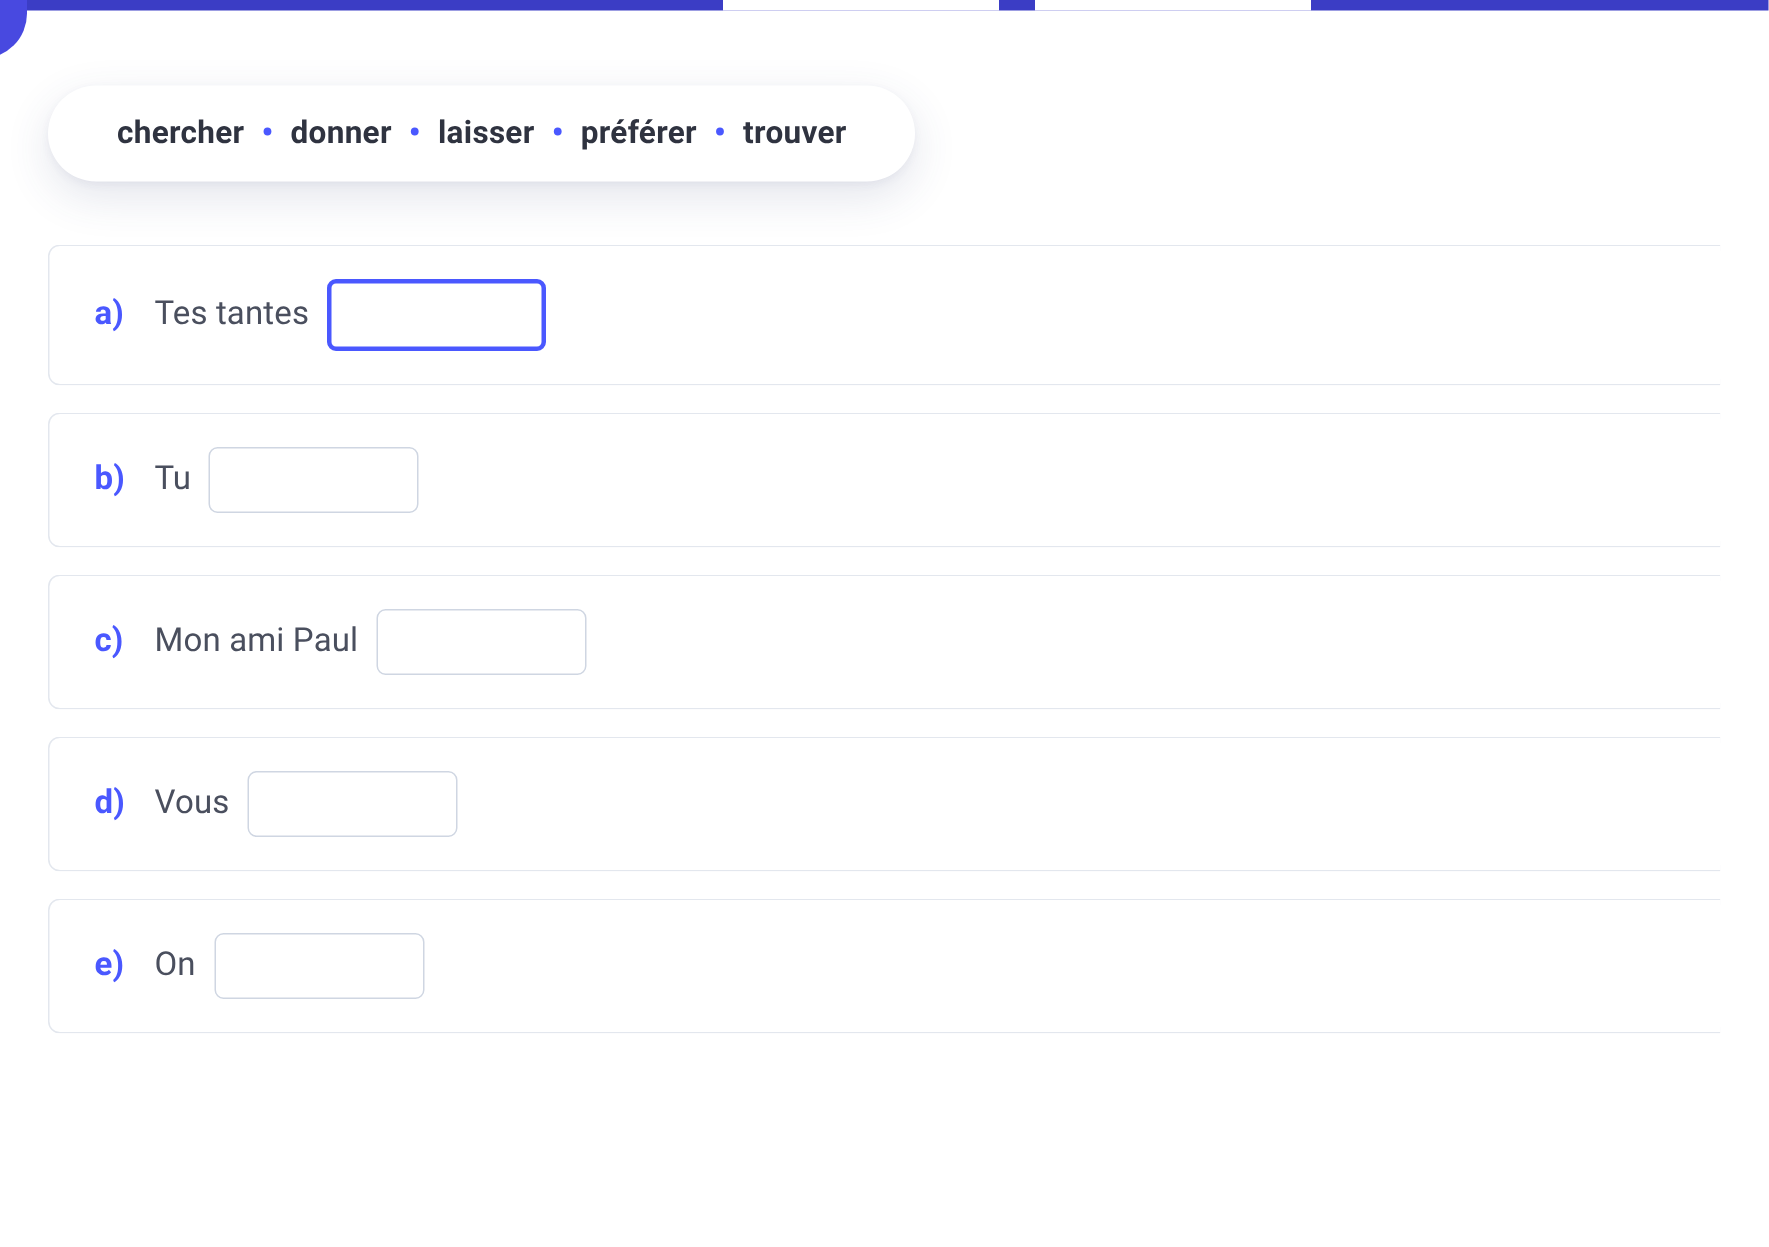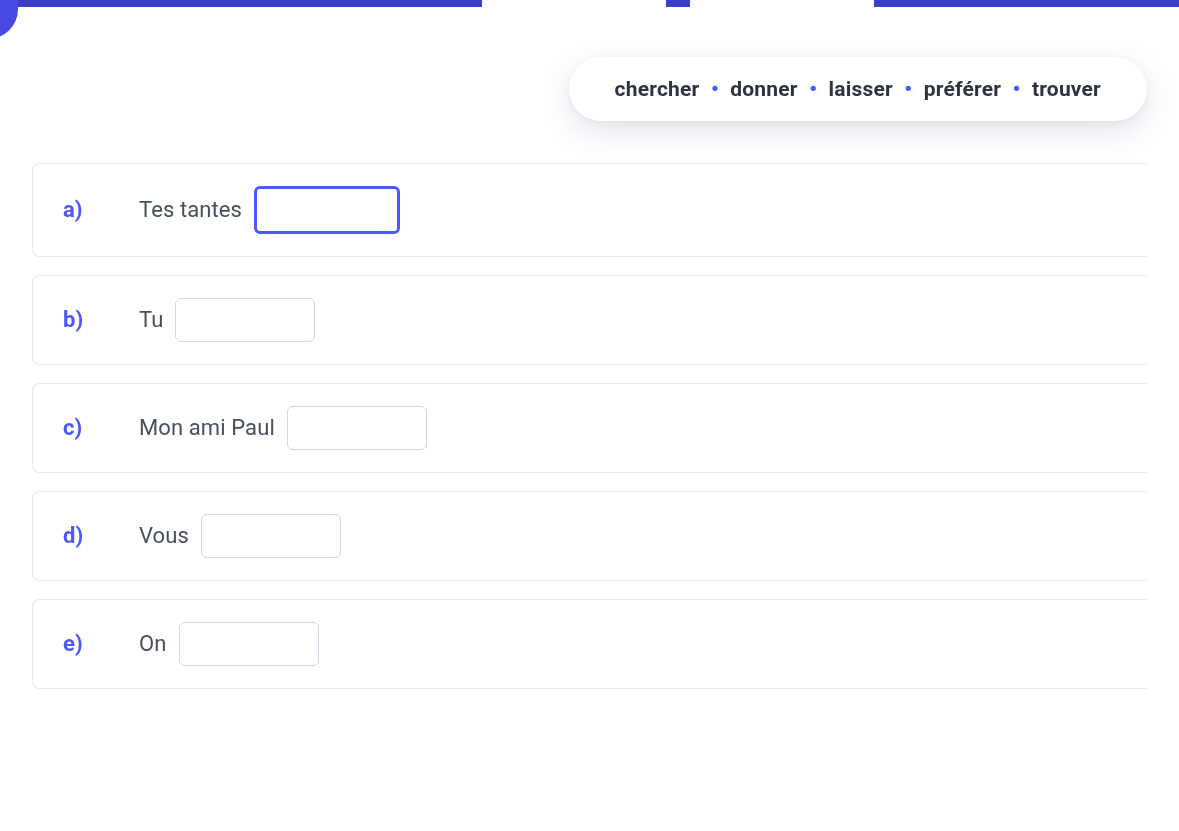--- a/index.html
+++ b/index.html
@@ -63,21 +63,21 @@
       margin-bottom: 42px;
       letter-spacing: 0.1px;
     }
     .instructions strong {
       font-weight: 700;
       color: #2f3340;
     }
 
     .word-bank-wrap {
       display: flex;
-      justify-content: flex-end;
+      justify-content: flex-start;
       margin-bottom: 42px;
     }
     .word-bank {
       background: #ffffff;
       border-radius: 40px;
       padding: 20px 46px;
       font-size: 21px;
       font-weight: 700;
       color: #2f3340;
       box-shadow: 0 10px 30px rgba(60, 70, 120, 0.14), 0 2px 6px rgba(60,70,120,0.06);
@@ -113,21 +113,20 @@
 
     .q-label {
       color: #4a58ff;
       font-weight: 700;
       margin-right: 12px;
       min-width: 28px;
     }
 
     .q-before {
       margin-right: 10px;
-      margin-left: 36px;
     }
 
     .answer-input {
       height: 44px;
       width: 140px;
       border: 1.5px solid #cfd6e2;
       border-radius: 6px;
       font-size: 20px;
       padding: 0 10px;
       margin: 0 10px 0 2px;

